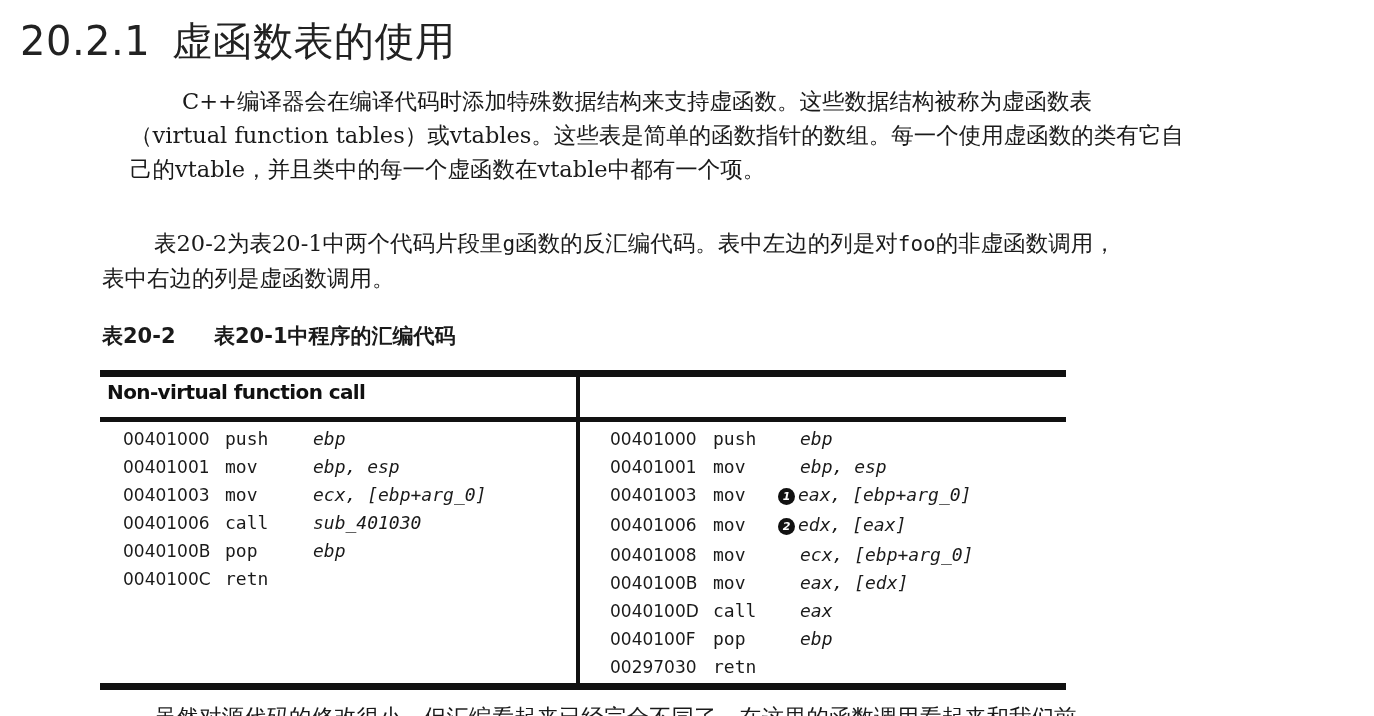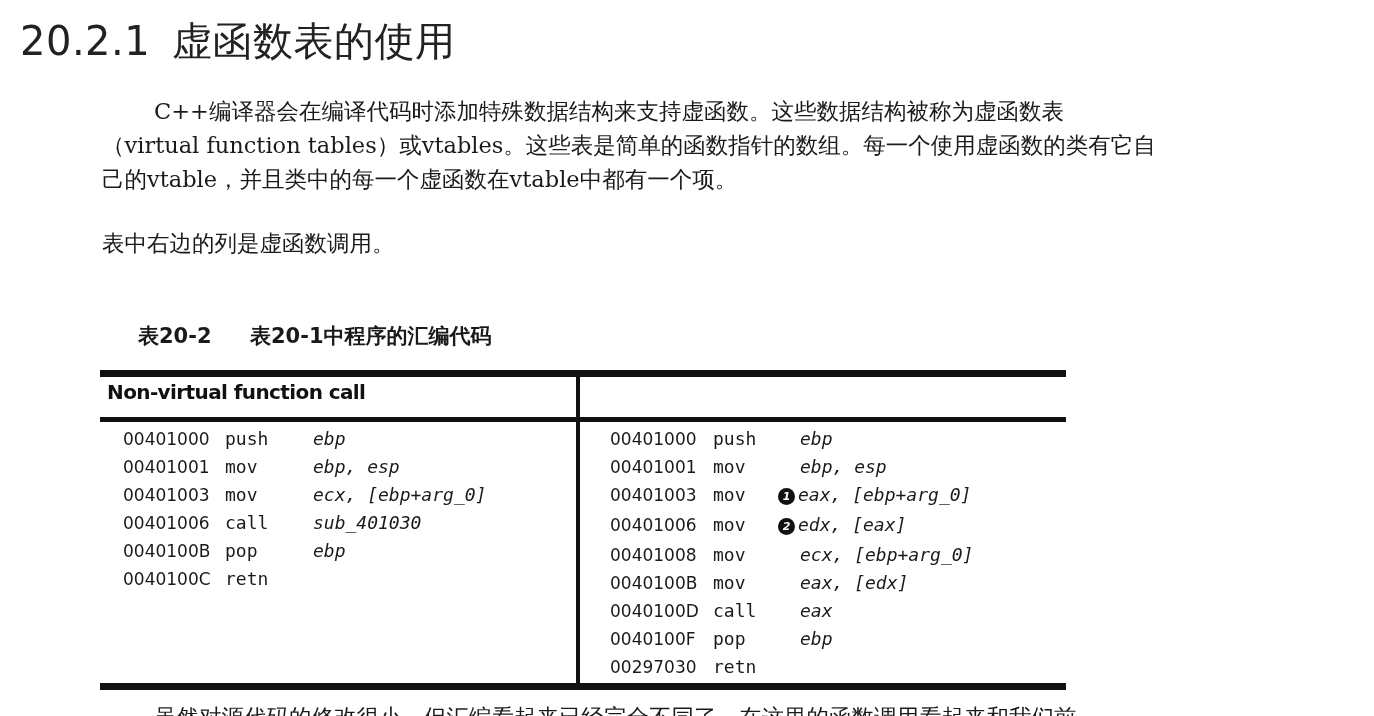--- a/index.html
+++ b/index.html
@@ -25,21 +25,20 @@
     text-align: justify;
   }
   .para .line { display: block; white-space: nowrap; }
   .para .indent { padding-left: 52px; }
   .mono-inline { font-family: "DejaVu Sans Mono", monospace; font-size: 21px; }
   .caption {
     position: absolute; left: 102px; top: 322px;
     font-family: "DejaVu Sans", sans-serif;
     font-size: 21px; font-weight: bold; color: #1a1a1a;
     white-space: nowrap;
-    margin-left: 36px;
   }
   .caption .cap-num { display: inline-block; width: 112px; }
 
   .code-table {
     position: absolute; left: 100px; top: 370px;
     width: 966px; height: 412px;
   }
   .rule-top { position: absolute; left: 0; top: 0; width: 966px; height: 7px; background: #111; }
   .rule-mid { position: absolute; left: 0; top: 47px; width: 966px; height: 5px; background: #111; }
   .rule-bot { position: absolute; left: 0; top: 313px; width: 966px; height: 7px; background: #111; }
@@ -79,27 +78,28 @@
 </style>
 </head>
 <body>
 
 <div class="page">
 
   <div class="section-title">
     <span class="num">20.2.1</span><span>虚函数表的使用</span>
   </div>
 
-  <div class="para" style="top:94px;">
+  <div class="para" style="top:84px;margin-left:28px;">
     <span class="line indent">C++编译器会在编译代码时添加特殊数据结构来支持虚函数。这些数据结构被称为虚函数表</span>
     <span class="line">（virtual function tables）或vtables。这些表是简单的函数指针的数组。每一个使用虚函数的类有它自</span>
     <span class="line">己的vtable，并且类中的每一个虚函数在vtable中都有一个项。</span>
   </div>
 
   <div class="para" style="top:226px;">
+    <span class="line indent"><span>表20-2为表20-1中两个代码片段里</span><span class="mono-inline">g</span><span>函数的反汇编代码。表中左边的列是对</span><span class="mono-inline">foo</span><span>的非虚函数调用，</span></span>
     <span class="line">表中右边的列是虚函数调用。</span>
   </div>
 
   <div class="caption">
     <span class="cap-num">表20-2</span><span>表20-1中程序的汇编代码</span>
   </div>
 
   <div class="code-table">
     <div class="rule-top"></div>
     <div class="rule-mid"></div>

